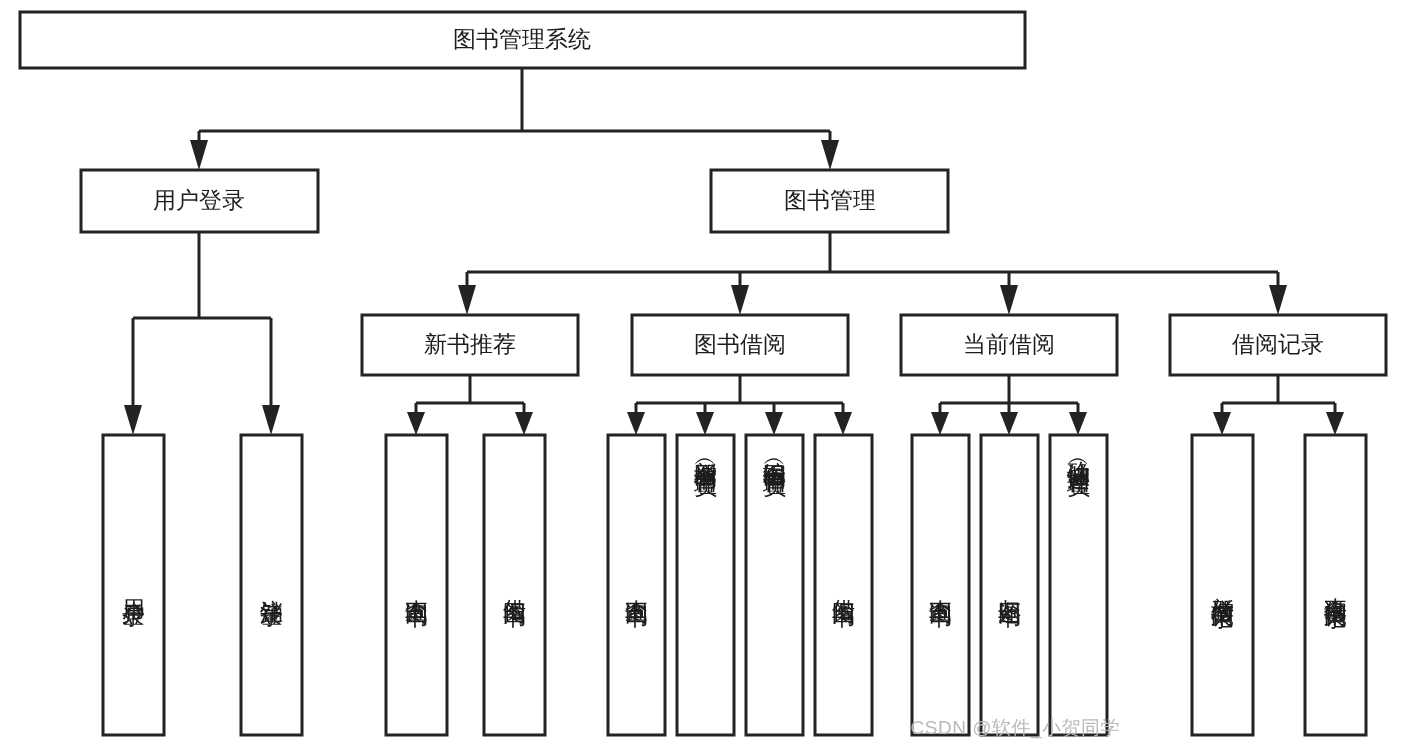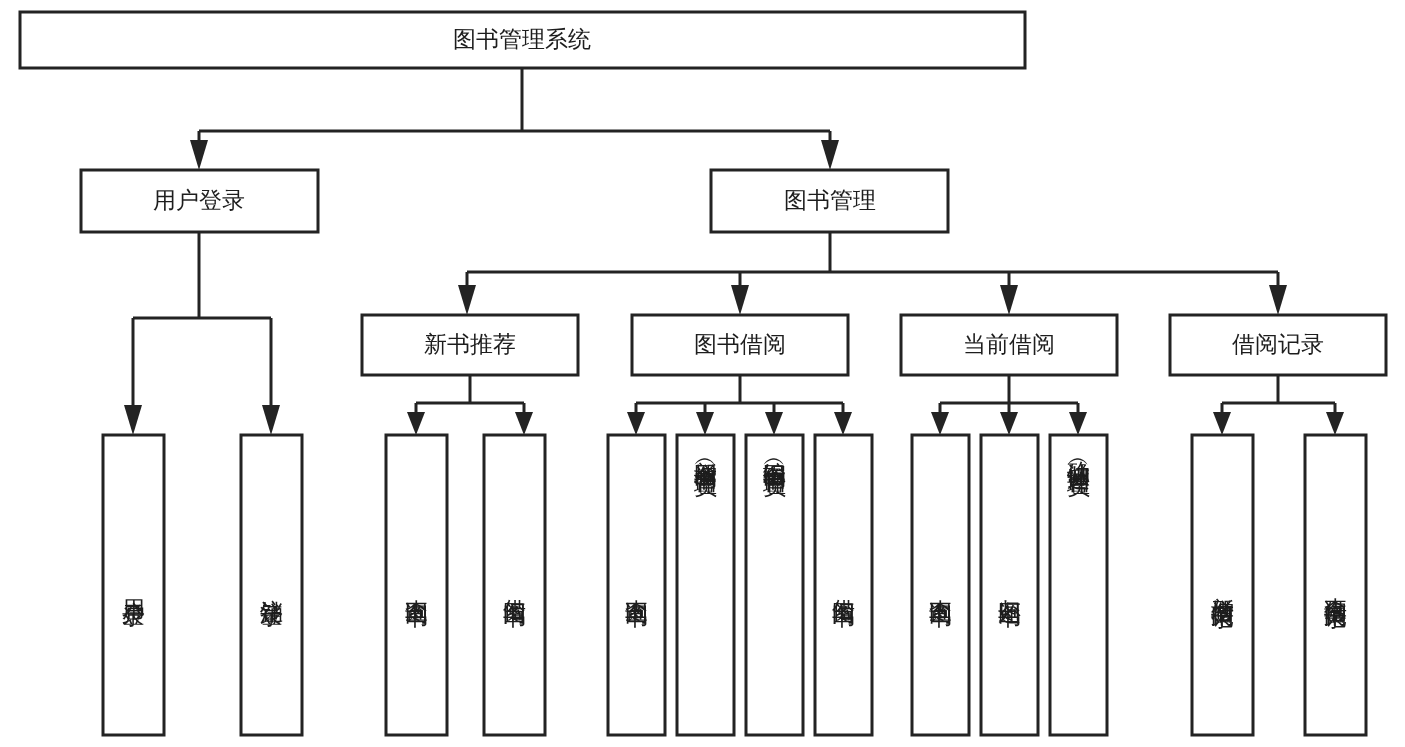--- a/index.html
+++ b/index.html
@@ -235,14 +235,15 @@
     <span class="v-label" style="margin-top:8px;">确认归还（管理员）</span>
   </div>
 
   <div class="v-label-wrap" style="left:1192px; top:435px; width:61px; height:300px;">
     <span class="v-label">新增借阅记录</span>
   </div>
   <div class="v-label-wrap" style="left:1305px; top:435px; width:61px; height:300px;">
     <span class="v-label">查询借阅记录</span>
   </div>
 
+  <div class="watermark">CSDN @软件_小贺同学</div>
 
 </div>
 
 </body></html>

